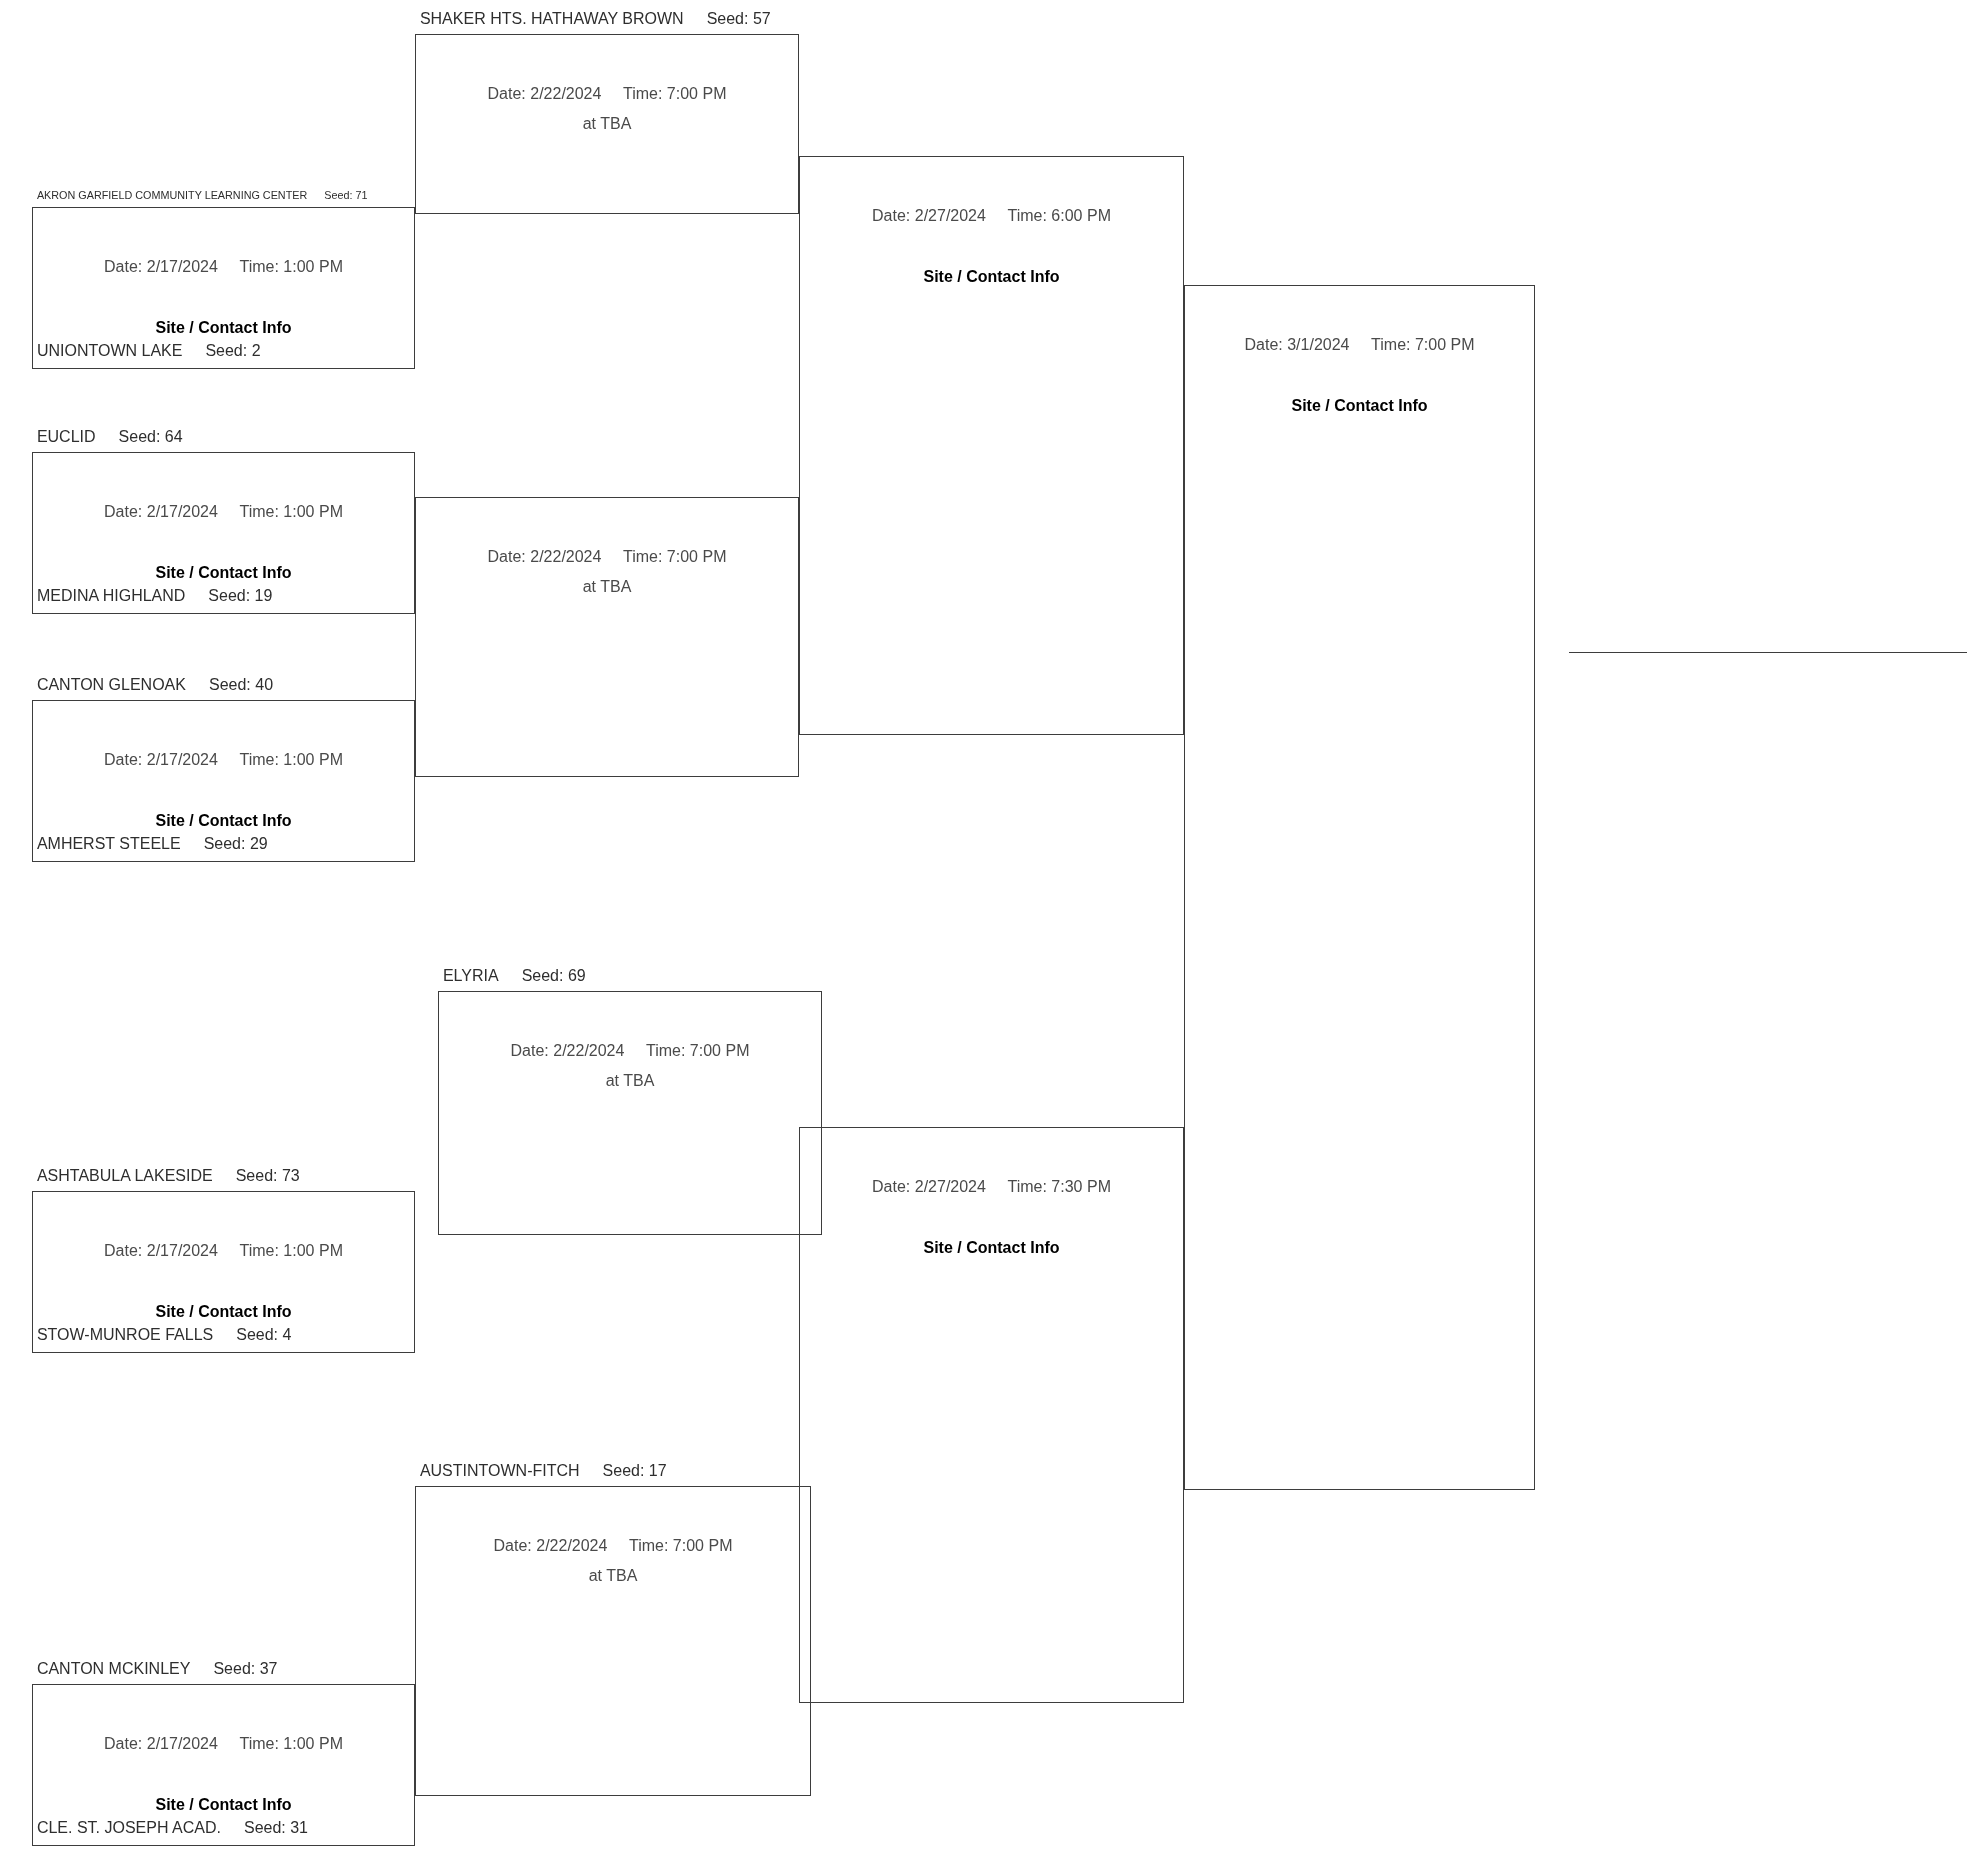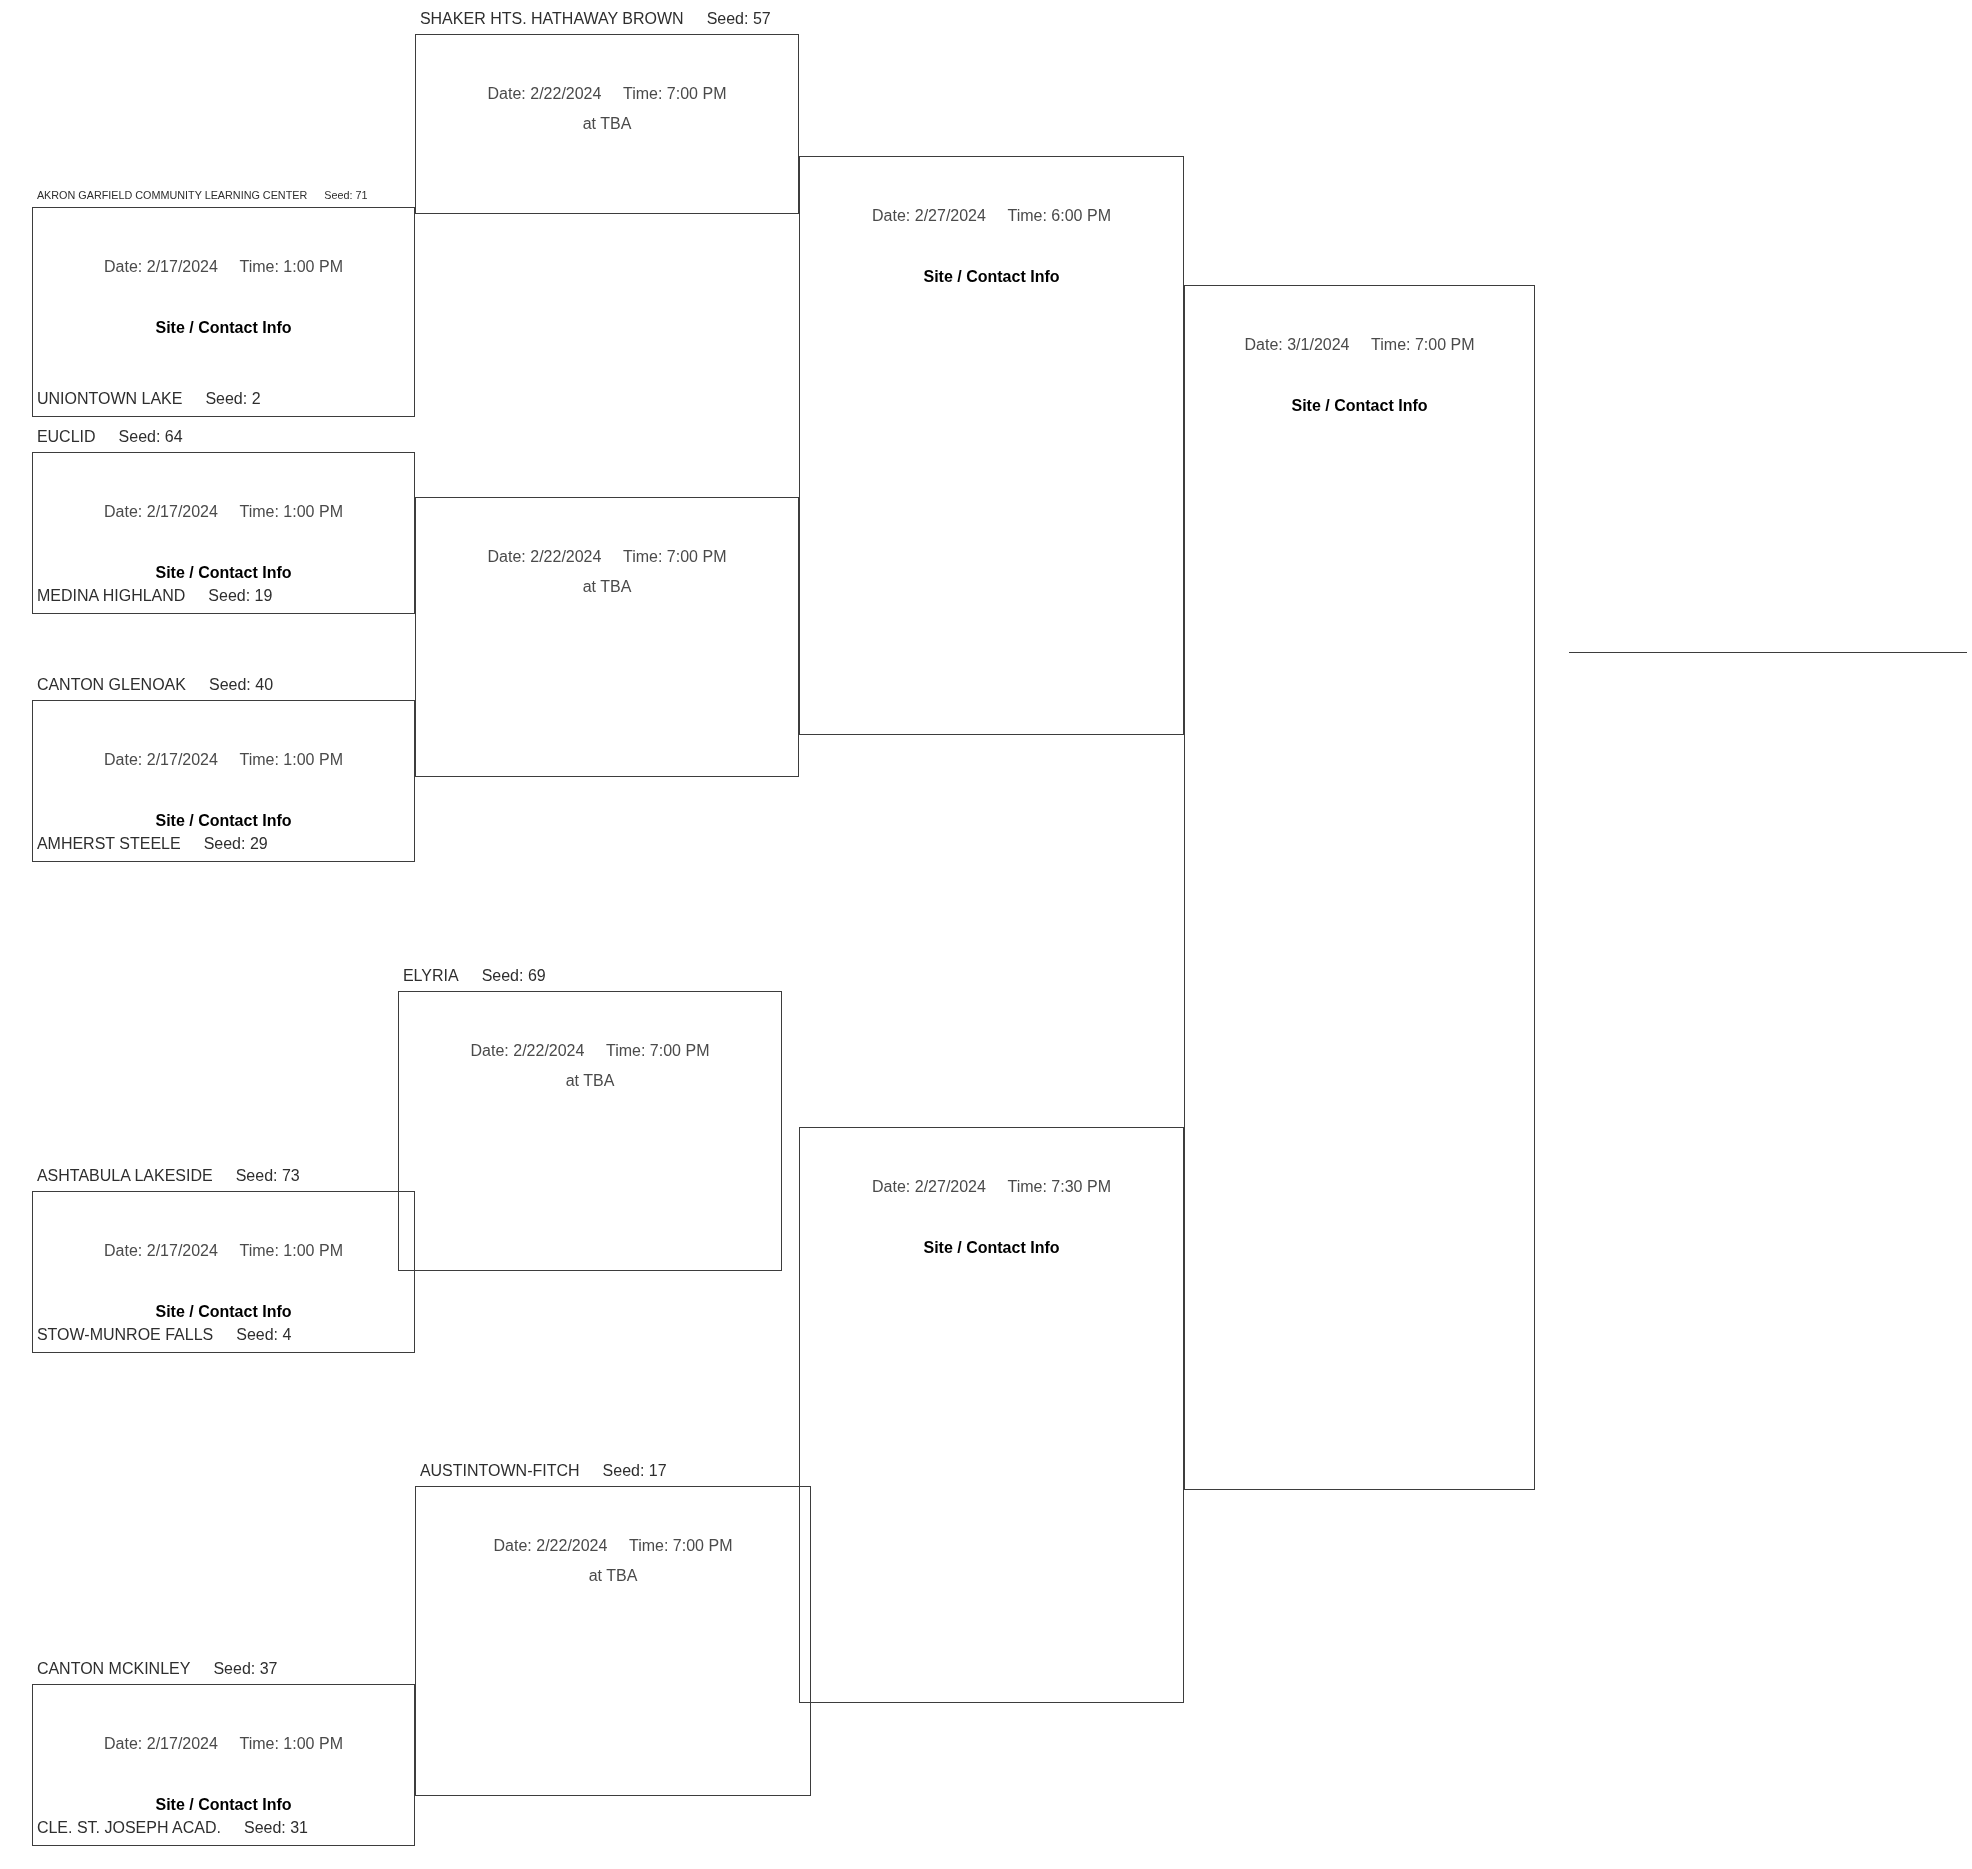--- a/index.html
+++ b/index.html
@@ -59,21 +59,21 @@
     position: absolute;
     border-top: 1.5px solid #3d3d3d;
     height: 0;
   }
 </style>
 </head>
 <body>
 
 <div class="bracket">
 
-  <div class="game" style="left:32px;top:207px;width:383px;height:210px">
+  <div class="game" style="left:32px;top:207px;width:383px;height:162px">
     <div class="team team-top small">
       <span>AKRON GARFIELD COMMUNITY LEARNING CENTER</span><span class="seed">Seed: 71</span>
     </div>
     <div class="row date-row">
       <span>Date: 2/17/2024</span><span class="time-part">Time: 1:00 PM</span>
     </div>
     <a class="row site-row">Site / Contact Info</a>
     <div class="team team-bottom">
       <span>UNIONTOWN LAKE</span><span class="seed">Seed: 2</span>
     </div>
@@ -141,21 +141,21 @@
     <div class="row at-row">at TBA</div>
   </div>
 
   <div class="game" style="left:415px;top:497px;width:384px;height:280px">
     <div class="row date-row">
       <span>Date: 2/22/2024</span><span class="time-part">Time: 7:00 PM</span>
     </div>
     <div class="row at-row">at TBA</div>
   </div>
 
-  <div class="game" style="left:398px;top:991px;width:384px;height:280px">
+  <div class="game" style="left:438px;top:991px;width:384px;height:244px">
     <div class="team team-top">
       <span>ELYRIA</span><span class="seed">Seed: 69</span>
     </div>
     <div class="row date-row">
       <span>Date: 2/22/2024</span><span class="time-part">Time: 7:00 PM</span>
     </div>
     <div class="row at-row">at TBA</div>
   </div>
 
   <div class="game" style="left:415px;top:1486px;width:396px;height:310px">

